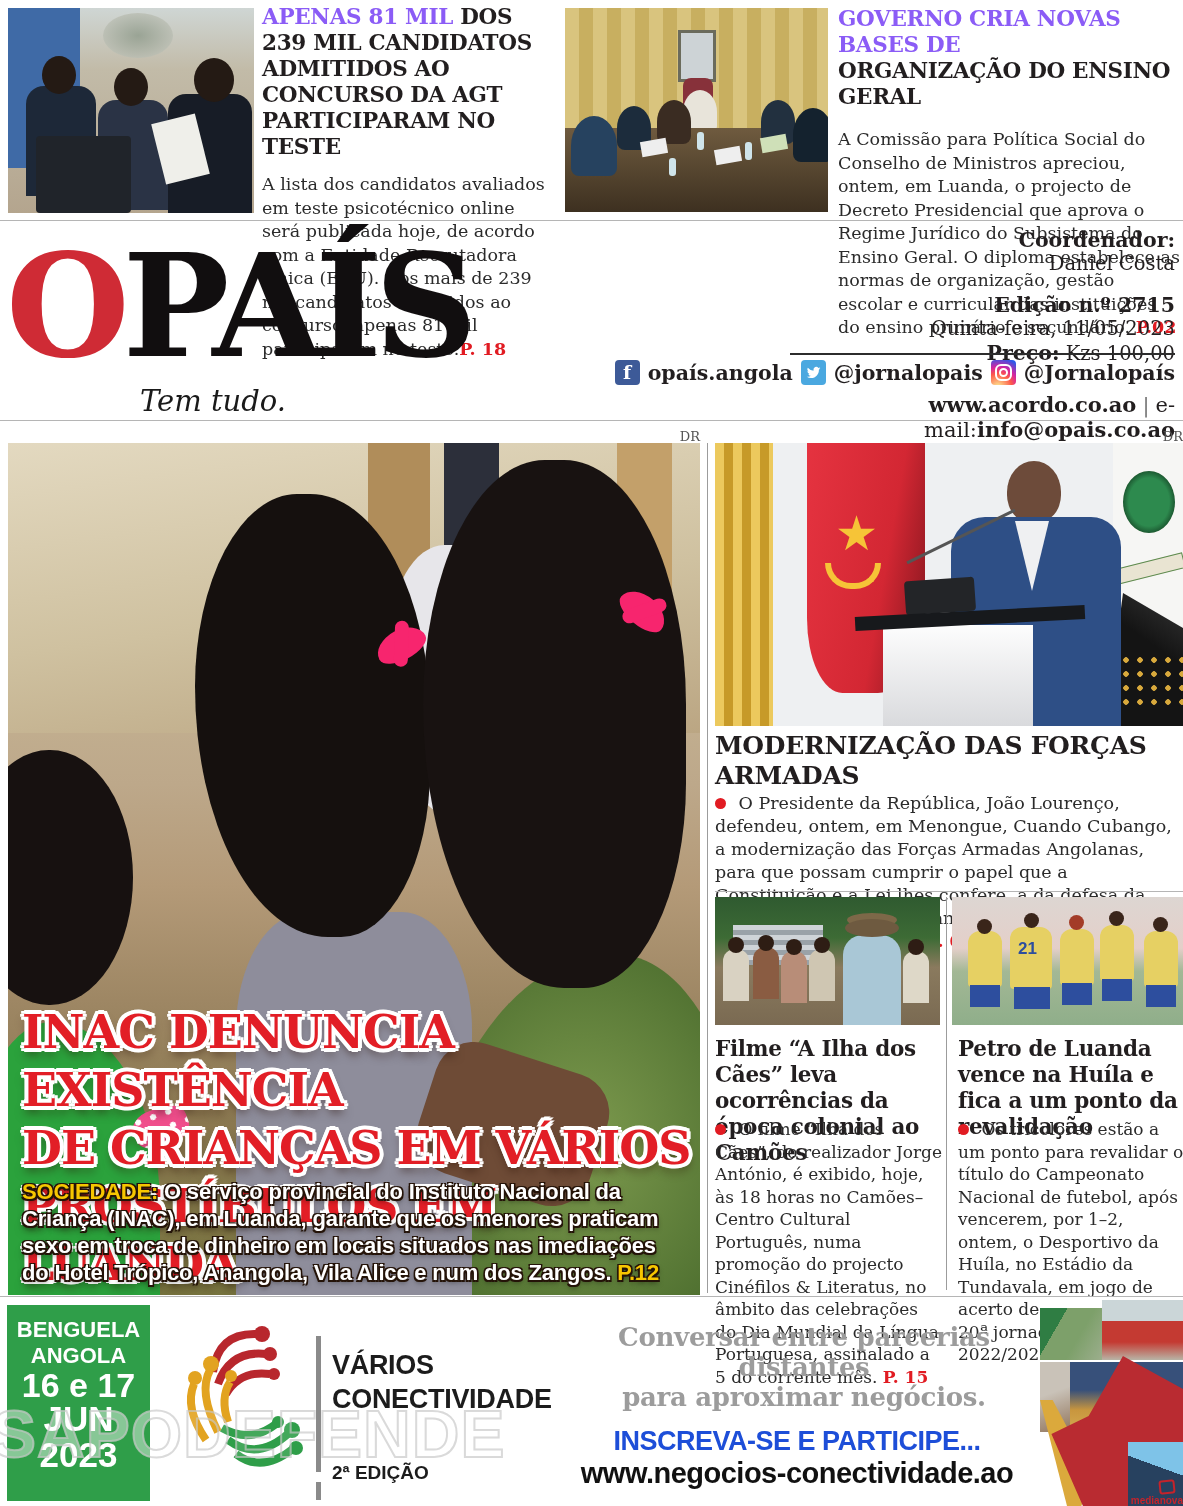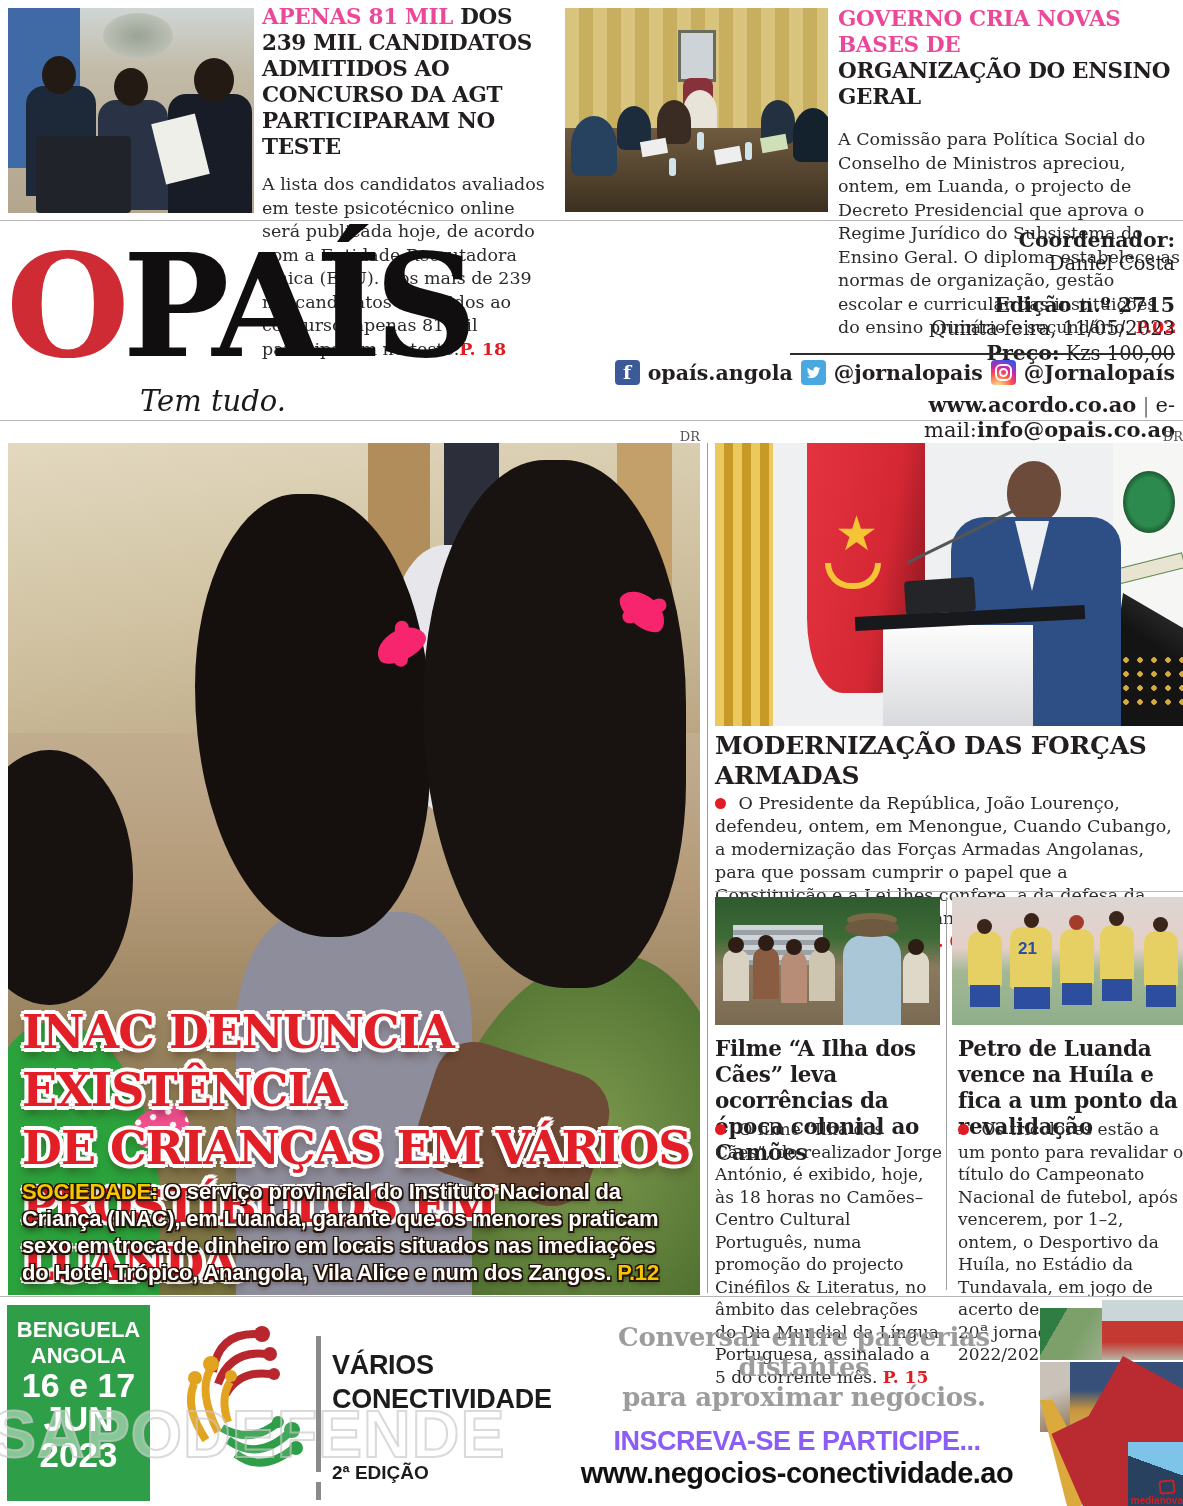--- a/index.html
+++ b/index.html
@@ -11,21 +11,21 @@
   
   .abs { position:absolute; }
   .hr { position:absolute; background:#b5b5b5; height:1px; }
   .vr { position:absolute; background:#9c9c9c; width:1px; }
   .pref { color:#e11b22; font-weight:bold; }
   .bullet { display:inline-block; width:11px; height:11px; border-radius:50%;
             background:#e11b22; margin-right:7px; }
 
   
   .kicker { font-weight:bold; font-size:21.5px; line-height:26px; letter-spacing:-0.3px; }
-  .kicker .red { color:#ec4899; }
+  .kicker .red { color:#8b5cf6; }
   .teaser-body { font-size:17.5px; line-height:23.5px; color:#2b2b2b; margin-top:13px; }
 
   .photo { position:absolute; overflow:hidden; }
   
   .p1 { left:8px; top:8px; width:246px; height:205px;
         background:linear-gradient(180deg,#cfd6d4 0%,#c2bba8 30%,#b4a58e 100%); }
   .p1 .banner { position:absolute; left:0; top:0; width:72px; height:160px; background:#3f6aa6; }
   .p1 .palm { position:absolute; left:95px; top:5px; width:70px; height:45px; border-radius:50%;
               background:radial-gradient(#8e9a8a,#b9bdb2 70%); opacity:.8; }
   .p1 .head { position:absolute; width:34px; height:38px; border-radius:50%; background:#241a14; }
@@ -195,21 +195,21 @@
   .ad-bar { left:316px; top:1336px; width:5px; height:136px; background:#8a8a8a; position:absolute; }
   .ad-bar2 { left:316px; top:1482px; width:5px; height:18px; background:#8a8a8a; position:absolute; }
   .forum { left:332px; top:1348px; font-family:"Liberation Sans",sans-serif; font-weight:bold;
            color:#1c1c1c; font-size:27px; line-height:34px; letter-spacing:-0.3px; }
   .forum-ed { left:332px; top:1462px; font-family:"Liberation Sans",sans-serif; font-weight:bold;
               font-size:19px; color:#1c1c1c; }
   .ad-center { left:558px; top:1322px; width:478px; text-align:center; }
   .slogan { text-align:center; font-weight:bold; font-size:26px; line-height:30px; color:#9c9c9c;
             letter-spacing:-0.3px; padding-left:14px; }
   .cta { margin-top:14px; font-family:"Liberation Sans",sans-serif; font-weight:bold;
-         font-size:27px; color:#8b5cf6; letter-spacing:-0.5px; }
+         font-size:27px; color:#1d4ed8; letter-spacing:-0.5px; }
   .site { font-family:"Liberation Sans",sans-serif; font-weight:bold; font-size:29px; color:#111;
           letter-spacing:-0.5px; }
   .contacts { margin-top:12px; text-align:left; padding-left:12px;
               font-family:"Liberation Sans",sans-serif; font-size:24px; color:#111; }
   .contacts .b { font-weight:bold; }
 
   
   .collage { left:1040px; top:1300px; width:143px; height:206px; background:#fff; }
   .collage .c1 { position:absolute; left:0; top:8px; width:62px; height:52px;
                  background:linear-gradient(120deg,#2f7d43 0 30%,#7da06a 30% 60%,#9cae8d 100%); }

